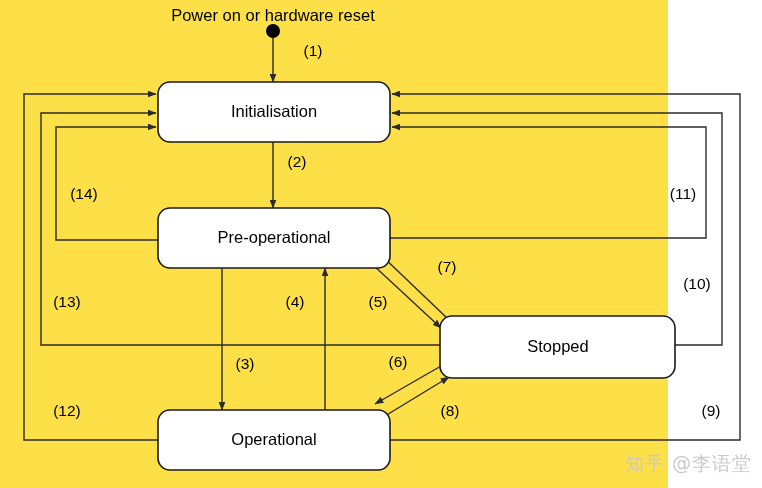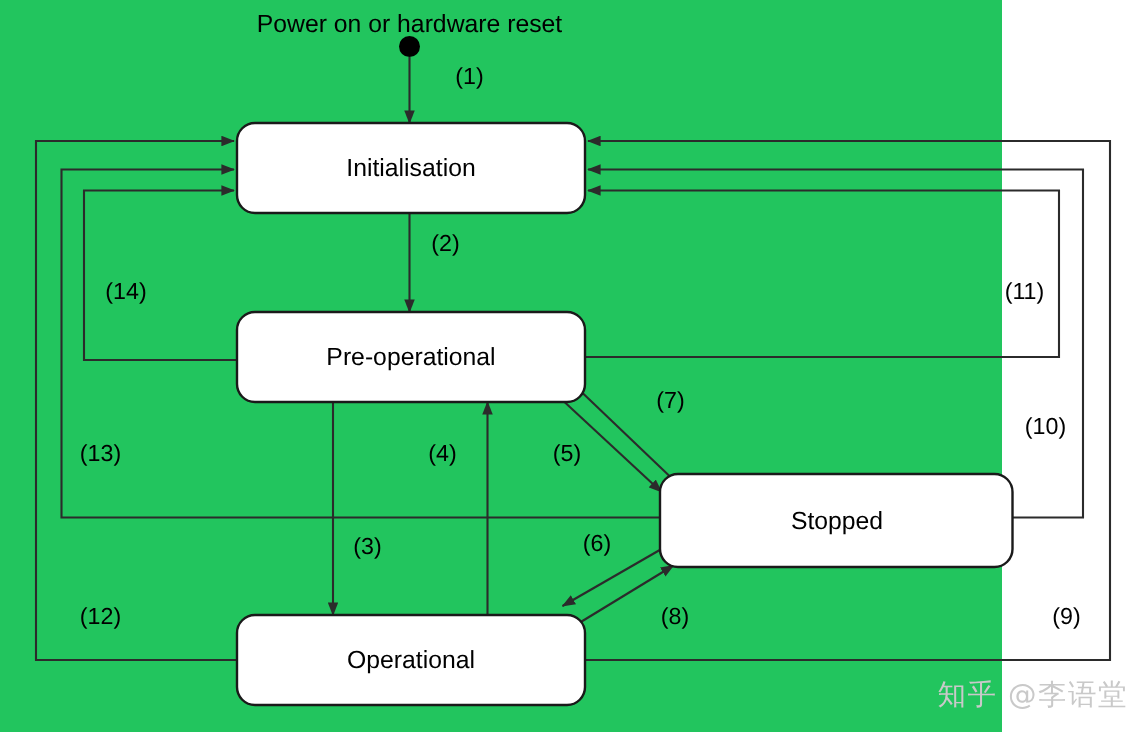--- a/index.html
+++ b/index.html
@@ -10,21 +10,21 @@
   body {
     width: 762px;
     height: 488px;
     font-family: "Liberation Sans", sans-serif;
     overflow: hidden;
   }
   #diagram-root {
     position: relative;
     width: 668px;
     height: 488px;
-    background: #22c55e;
+    background: #fde047;
   }
   svg#state-diagram {
     display: block;
     width: 762px;
     height: 488px;
   }
   .state-box {
     fill: #ffffff;
     stroke: #1a1a1a;
     stroke-width: 1.6;

